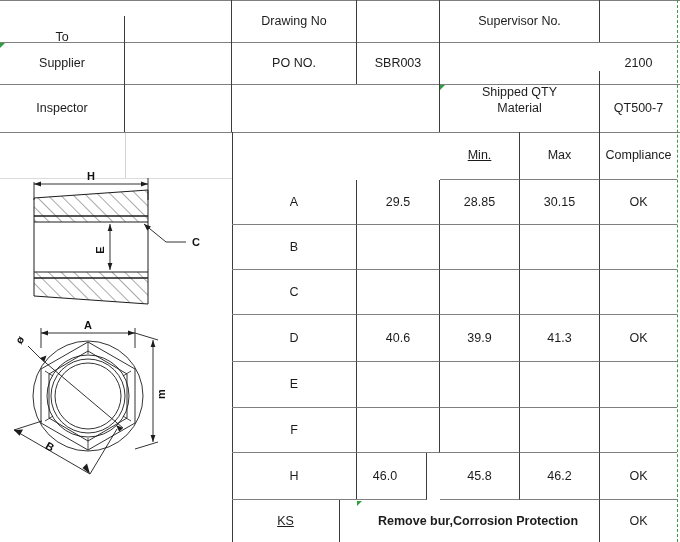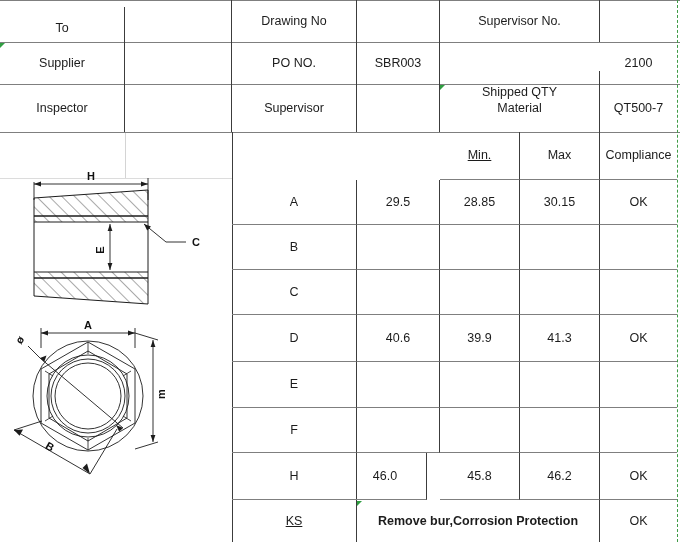--- a/index.html
+++ b/index.html
@@ -59,37 +59,36 @@
 <div id="sheet">
 
   <div class="faint-v" style="left:125px;top:132px;height:46px;"></div>
   <div class="faint-h" style="left:0px;top:178px;width:232px;"></div>
 
   <div class="rule" style="top:0px;"></div>
   <div class="rule" style="top:42px;"></div>
   <div class="rule" style="top:84px;"></div>
   <div class="rule" style="top:132px;"></div>
 
-  <div class="cell b-r" style="left:0px;top:7px;width:125px;height:42px;">To</div>
+  <div class="cell b-r" style="left:0px;top:16px;width:125px;height:42px;">To</div>
   <div class="cell b-r" style="left:125px;top:0px;width:107px;height:42px;"></div>
   <div class="cell b-r" style="left:232px;top:0px;width:125px;height:42px;">Drawing No</div>
   <div class="cell b-r" style="left:357px;top:0px;width:83px;height:42px;"></div>
   <div class="cell b-r" style="left:440px;top:0px;width:160px;height:42px;">Supervisor No.</div>
   <div class="cell" style="left:600px;top:0px;width:77px;height:42px;"></div>
 
   <div class="cell b-r" style="left:0px;top:42px;width:125px;height:42px;">Supplier</div>
   <div class="cell b-r" style="left:125px;top:42px;width:107px;height:42px;"></div>
   <div class="cell b-r" style="left:232px;top:42px;width:125px;height:42px;">PO NO.</div>
   <div class="cell b-r" style="left:357px;top:42px;width:83px;height:42px;">SBR003</div>
   <div class="cell b-r" style="left:440px;top:42px;width:160px;height:42px;margin-top:29px;">Shipped QTY</div>
   <div class="cell" style="left:600px;top:42px;width:77px;height:42px;">2100</div>
 
   <div class="cell b-r" style="left:0px;top:84px;width:125px;height:48px;">Inspector</div>
   <div class="cell b-r" style="left:125px;top:84px;width:107px;height:48px;"></div>
-  <div class="cell b-r" style="left:232px;top:84px;width:125px;height:48px;">Supervisor</div>
   <div class="cell b-r" style="left:357px;top:84px;width:83px;height:48px;"></div>
   <div class="cell b-r" style="left:440px;top:84px;width:160px;height:48px;">Material</div>
   <div class="cell" style="left:600px;top:84px;width:77px;height:48px;">QT500-7</div>
 
   <div class="cell b-r b-b" style="left:440px;top:132px;width:80px;height:48px;text-decoration:underline;">Min.</div>
   <div class="cell b-r b-b" style="left:520px;top:132px;width:80px;height:48px;">Max</div>
   <div class="cell b-b" style="left:600px;top:132px;width:77px;height:48px;">Compliance</div>
 
   <div class="cell" style="left:232px;top:132px;width:0px;height:410px;border-left:1.1px solid #3c3c3c;"></div>
 
@@ -128,21 +127,21 @@
   <div class="cell b-r b-b" style="left:440px;top:408px;width:80px;height:45px;"></div>
   <div class="cell b-r b-b" style="left:520px;top:408px;width:80px;height:45px;"></div>
   <div class="cell b-b" style="left:600px;top:408px;width:77px;height:45px;"></div>
 
   <div class="cell b-r b-b" style="left:232px;top:453px;width:125px;height:47px;">H</div>
   <div class="cell b-r b-b" style="left:344px;top:453px;width:83px;height:47px;">46.0</div>
   <div class="cell b-r b-b" style="left:440px;top:453px;width:80px;height:47px;">45.8</div>
   <div class="cell b-r b-b" style="left:520px;top:453px;width:80px;height:47px;">46.2</div>
   <div class="cell b-b" style="left:600px;top:453px;width:77px;height:47px;">OK</div>
 
-  <div class="cell b-r" style="left:232px;top:500px;width:125px;height:42px;text-decoration:underline;">KS</div>
+  <div class="cell b-r" style="left:232px;top:500px;width:108px;height:42px;text-decoration:underline;">KS</div>
   <div class="cell b-r" style="left:357px;top:500px;width:243px;height:42px;font-weight:bold;">Remove bur,Corrosion Protection</div>
   <div class="cell" style="left:600px;top:500px;width:77px;height:42px;">OK</div>
 
   <div class="cmt" style="left:0px;top:43px;"></div>
   <div class="cmt" style="left:440px;top:85px;"></div>
   <div class="cmt" style="left:357px;top:501px;"></div>
 
   <div id="pagebreak"></div>
 
   <div class="dwg" style="left:20px;top:168px;">

